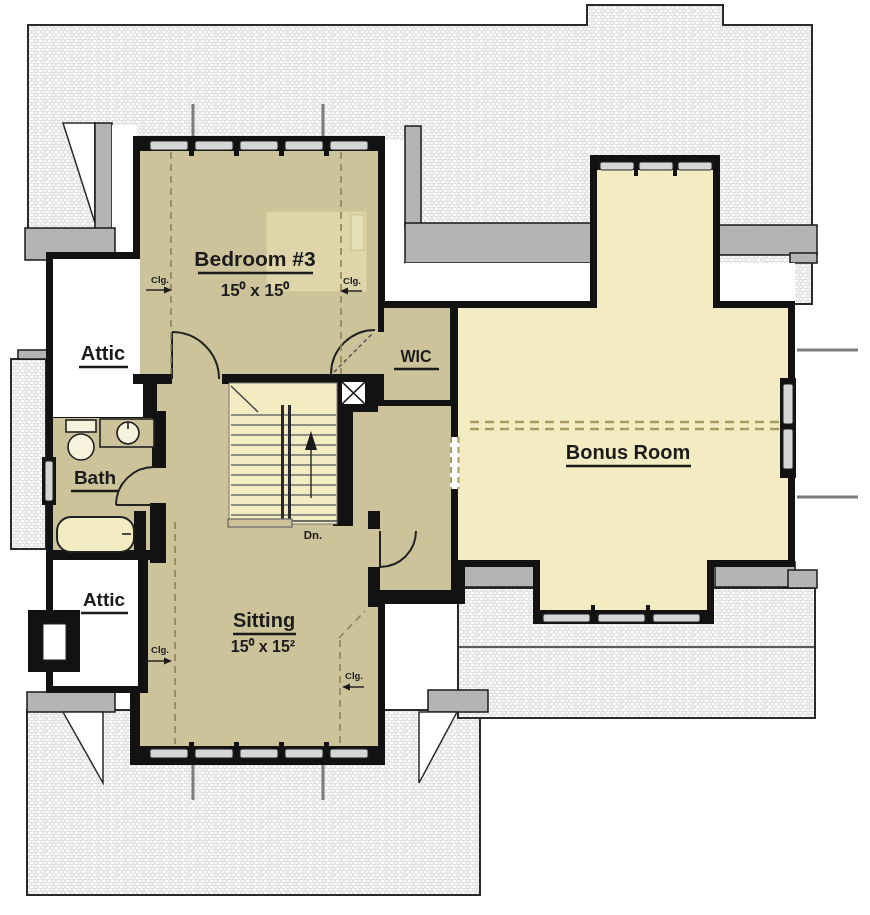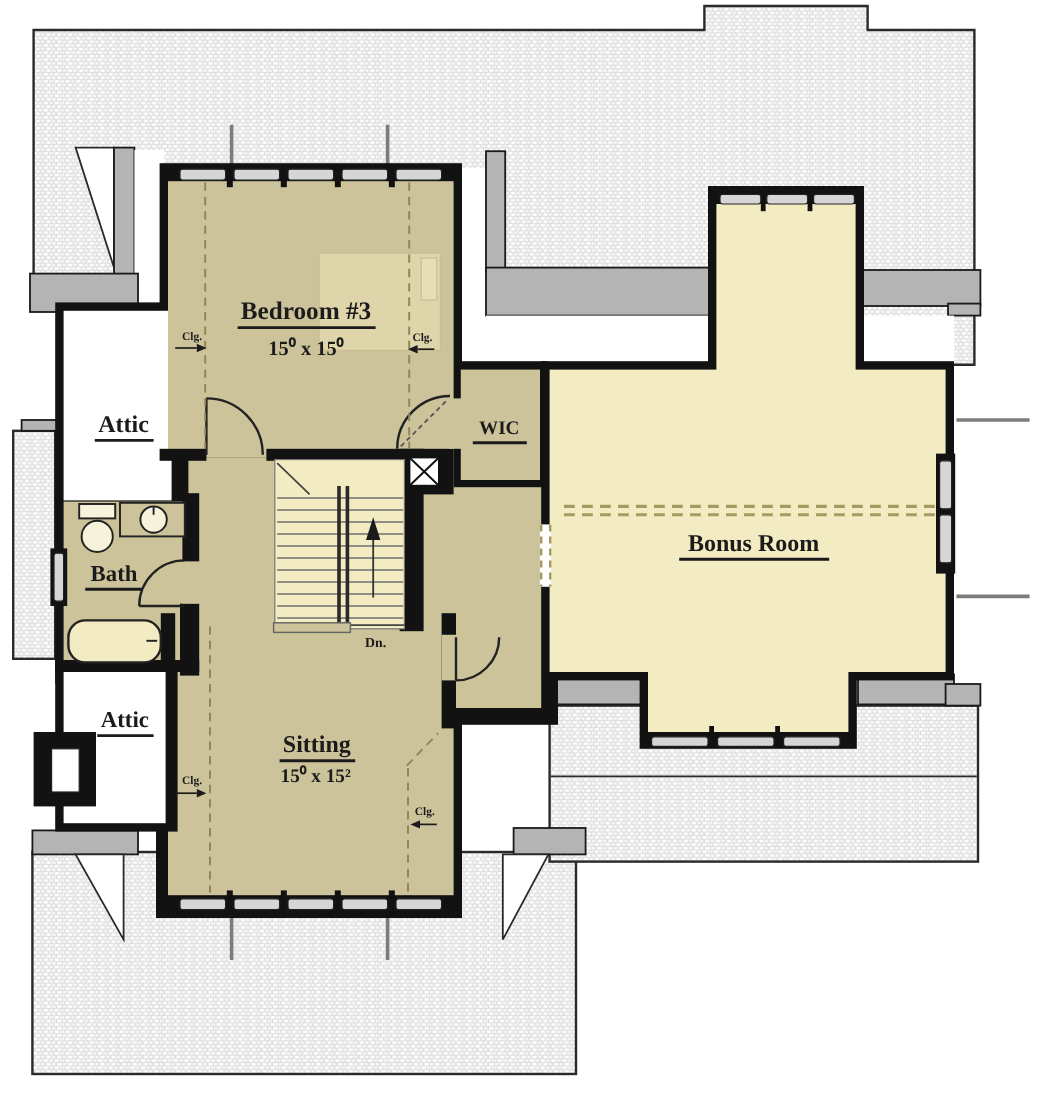--- a/index.html
+++ b/index.html
@@ -1,16 +1,16 @@
 <!DOCTYPE html>
 <html style="--floor-tan: #cdc39a; --floor-cream: #f3ecc2; --wall: #121212; --roof-gray: #e0e0e0; --trim-gray: #b4b4b4;"><head>
 <meta charset="utf-8">
 <style>
   html,body{margin:0;padding:0;background:#ffffff;}
-  #stage{position:relative;width:716px;height:915px;background:#fff;font-family:Liberation Serif, serif;}
+  #stage{position:relative;width:716px;height:915px;background:#fff;font-family:Liberation Sans, sans-serif;}
   svg{display:block;}
   .roof{fill:url(#shingle);stroke:#2a2a2a;stroke-width:2;}
   .gray{fill:var(--trim-gray,#b4b4b4);stroke:#1a1a1a;stroke-width:1.5;}
   .whitebit{fill:#ffffff;stroke:#2a2a2a;stroke-width:1.5;}
   .wall{fill:var(--wall,#121212);}
   .tan{fill:var(--floor-tan,#cdc39a);}
   .cream{fill:var(--floor-cream,#f3ecc2);}
   .gap{fill:var(--floor-tan,#cdc39a);}
   .sill{fill:#d6d6d6;stroke:#222;stroke-width:1;}
   .tick{fill:#111;}

